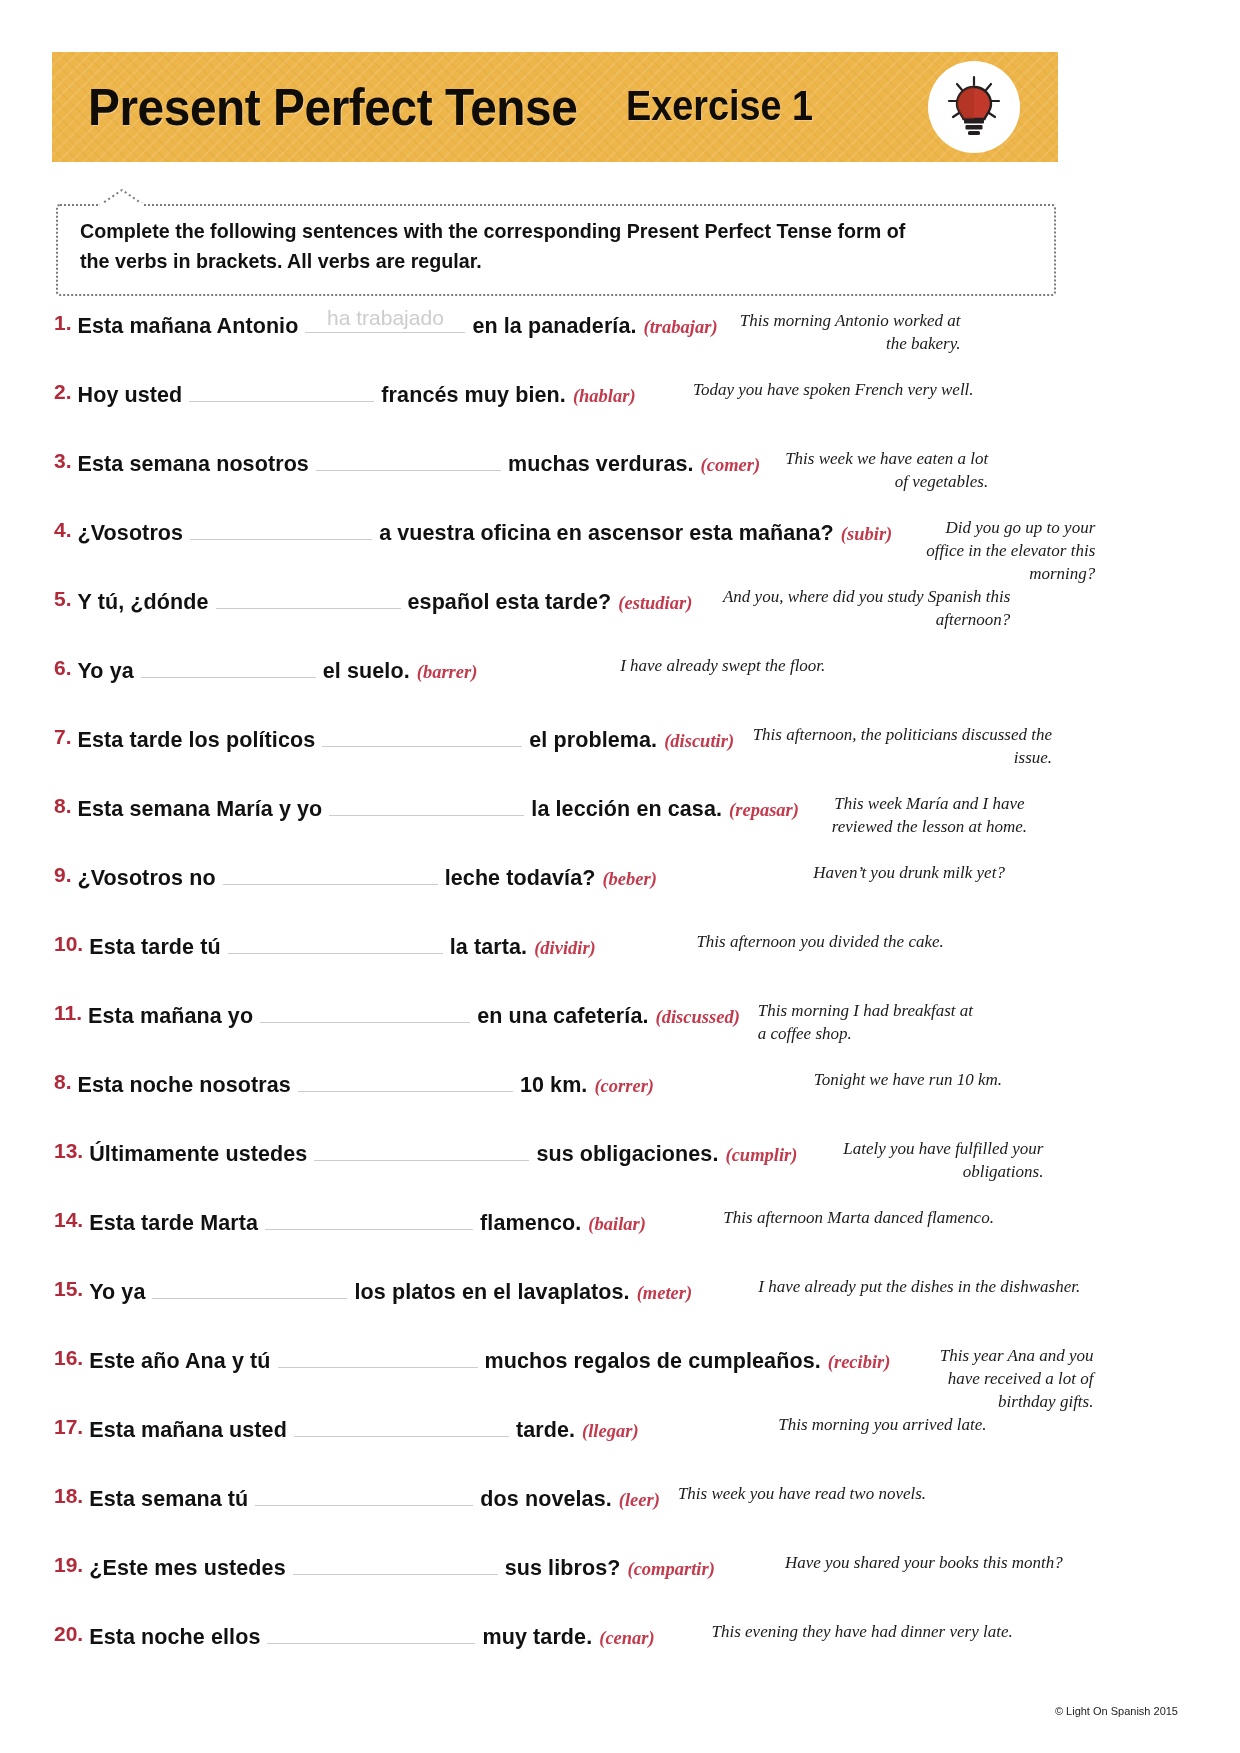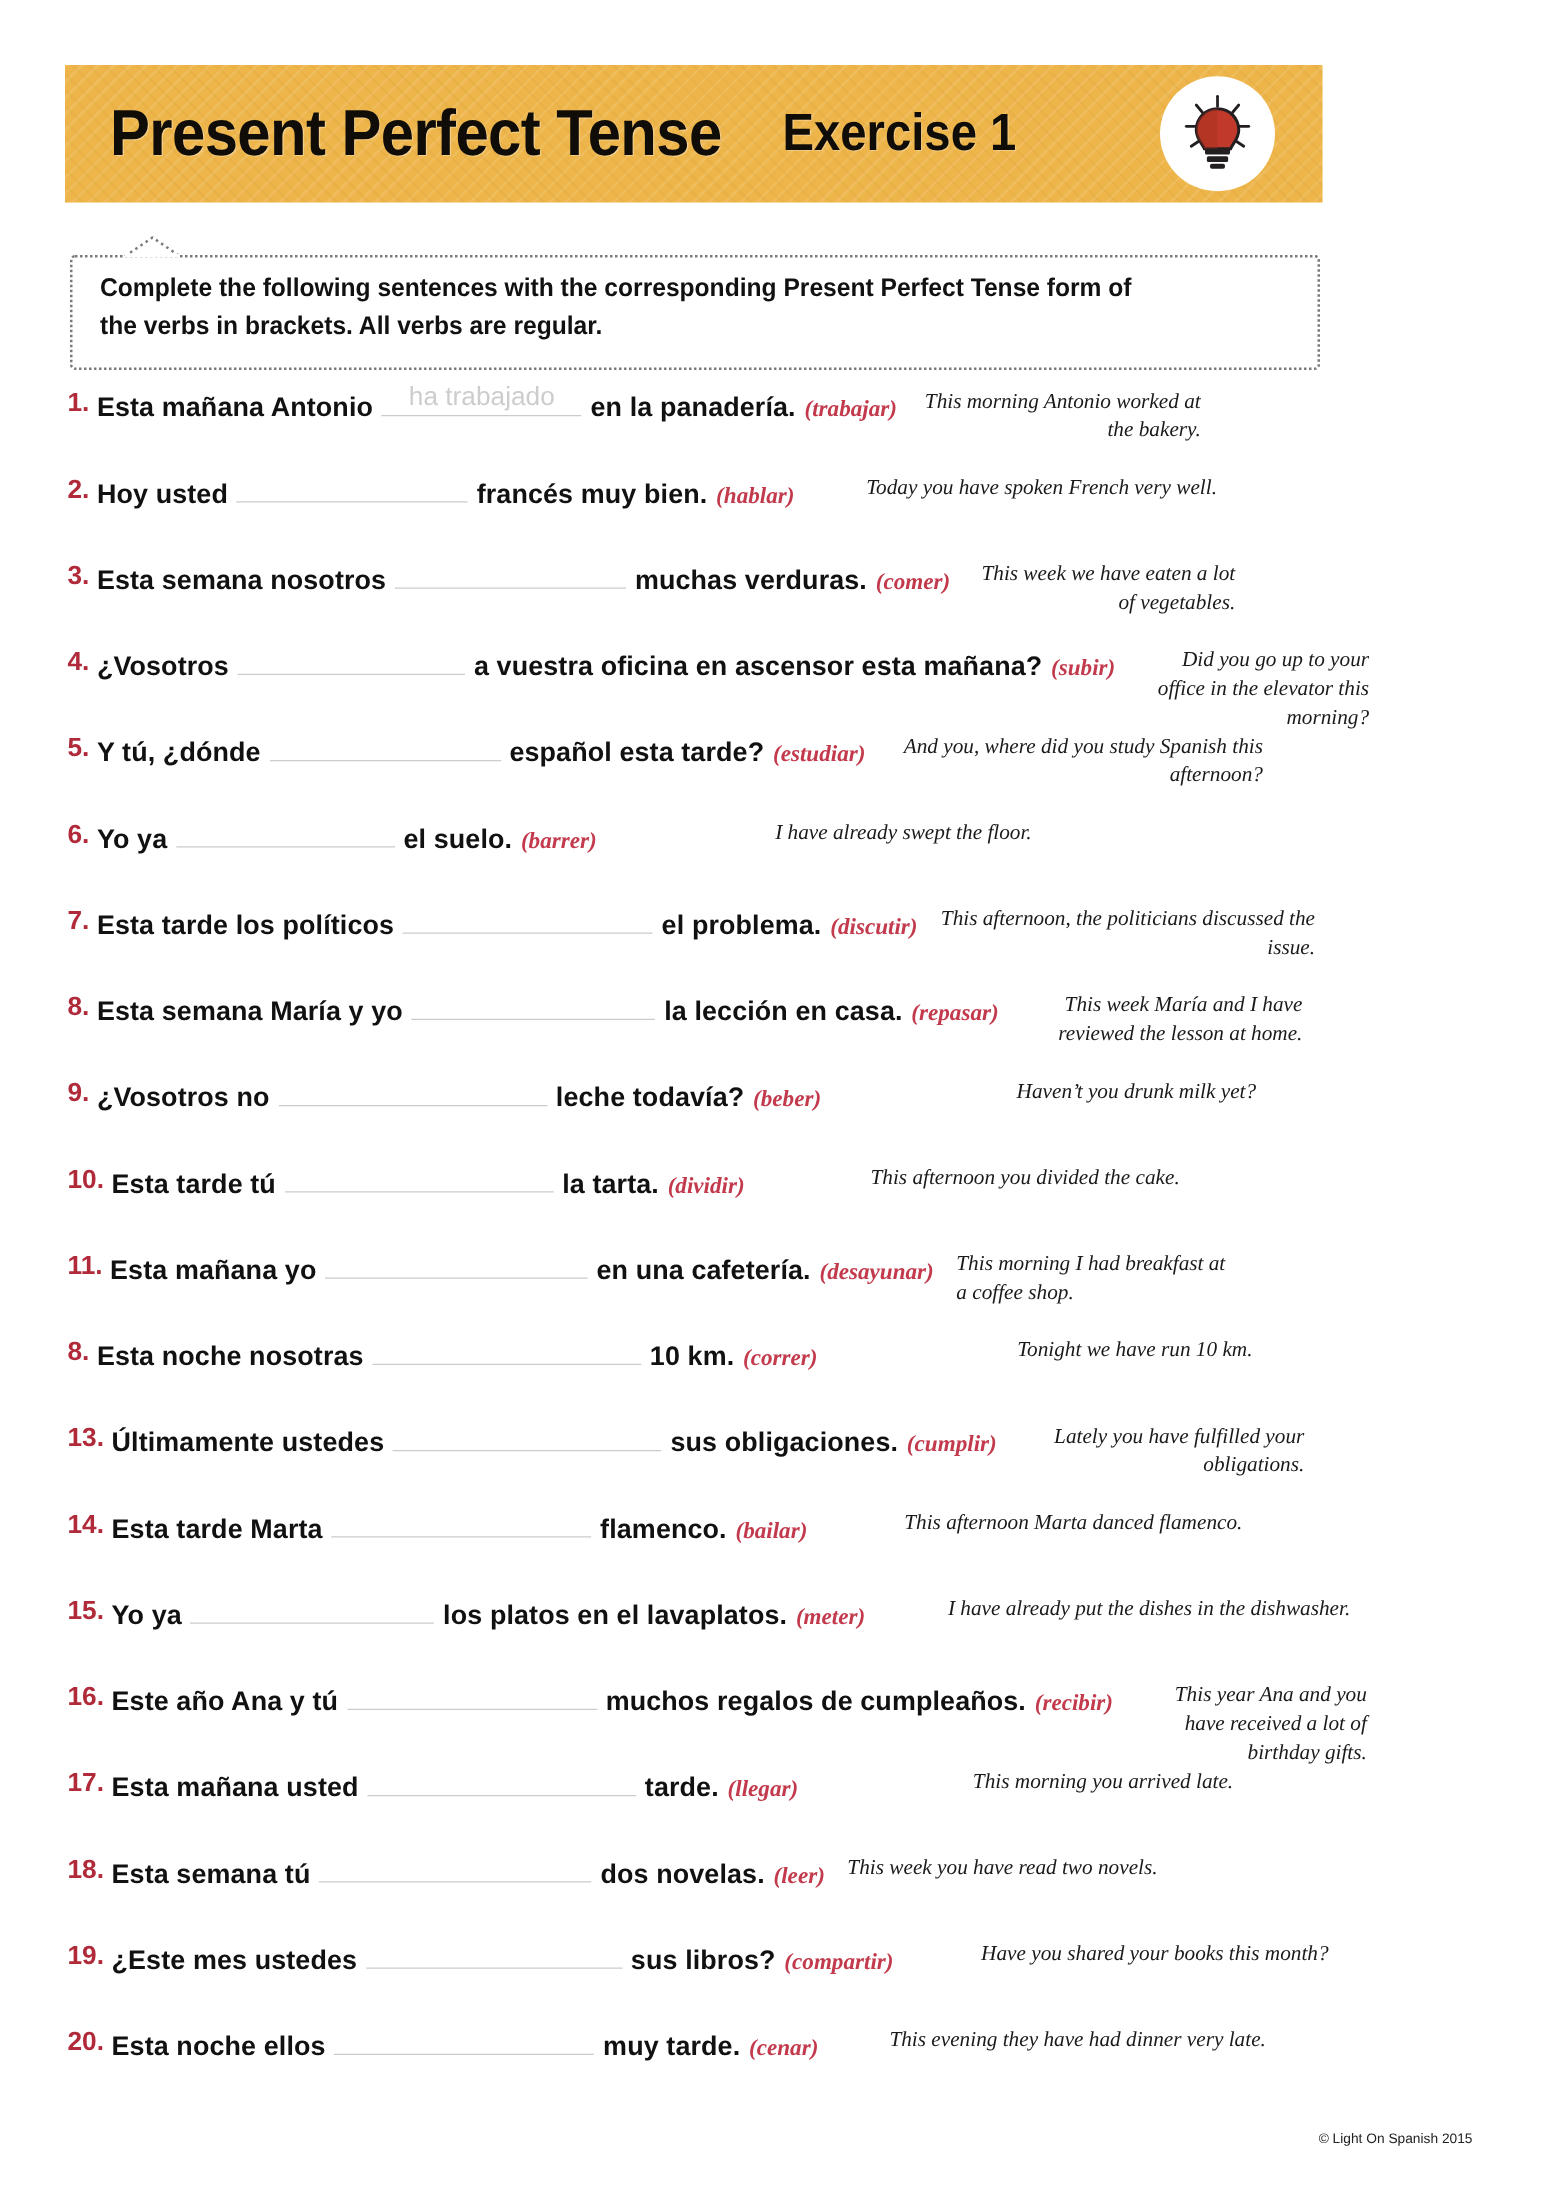--- a/index.html
+++ b/index.html
@@ -329,21 +329,21 @@
         <span class="ex-translation" style="max-width: 300px; text-align: right;">This afternoon, the politicians discussed the issue.</span>
       </div>
       <div class="ex-row" style="height: 69px; padding-top: 6px;">
         <span class="ex-num">8.</span>
         <span class="ex-sentence">
           <span class="es-text">Esta semana María y yo</span>
           <span class="blank" style="width: 195px;"></span>
           <span class="es-text">la lección en casa.</span>
           <span class="verb-hint">(repasar)</span>
         </span>
-        <span class="ex-translation" style="max-width: 225px; text-align: right;">This week María and I have reviewed the lesson at home.</span>
+        <span class="ex-translation" style="max-width: 225px; text-align: center;">This week María and I have reviewed the lesson at home.</span>
       </div>
       <div class="ex-row" style="height: 69px; padding-top: 6px;">
         <span class="ex-num">9.</span>
         <span class="ex-sentence">
           <span class="es-text">¿Vosotros no</span>
           <span class="blank" style="width: 215px;"></span>
           <span class="es-text">leche todavía?</span>
           <span class="verb-hint">(beber)</span>
         </span>
         <span class="ex-translation" style="max-width: 330px; text-align: right;">Haven’t you drunk milk yet?</span>
@@ -357,21 +357,21 @@
           <span class="verb-hint">(dividir)</span>
         </span>
         <span class="ex-translation" style="max-width: 330px; text-align: right;">This afternoon you divided the cake.</span>
       </div>
       <div class="ex-row" style="height: 69px; padding-top: 6px;">
         <span class="ex-num">11.</span>
         <span class="ex-sentence">
           <span class="es-text">Esta mañana yo</span>
           <span class="blank" style="width: 210px;"></span>
           <span class="es-text">en una cafetería.</span>
-          <span class="verb-hint">(desayunar)</span>
+          <span class="verb-hint">(discussed)</span>
         </span>
         <span class="ex-translation" style="max-width: 220px; text-align: left;">This morning I had breakfast at a coffee shop.</span>
       </div>
       <div class="ex-row" style="height: 69px; padding-top: 6px;">
         <span class="ex-num">8.</span>
         <span class="ex-sentence">
           <span class="es-text">Esta noche nosotras</span>
           <span class="blank" style="width: 215px;"></span>
           <span class="es-text">10 km.</span>
           <span class="verb-hint">(correr)</span>

